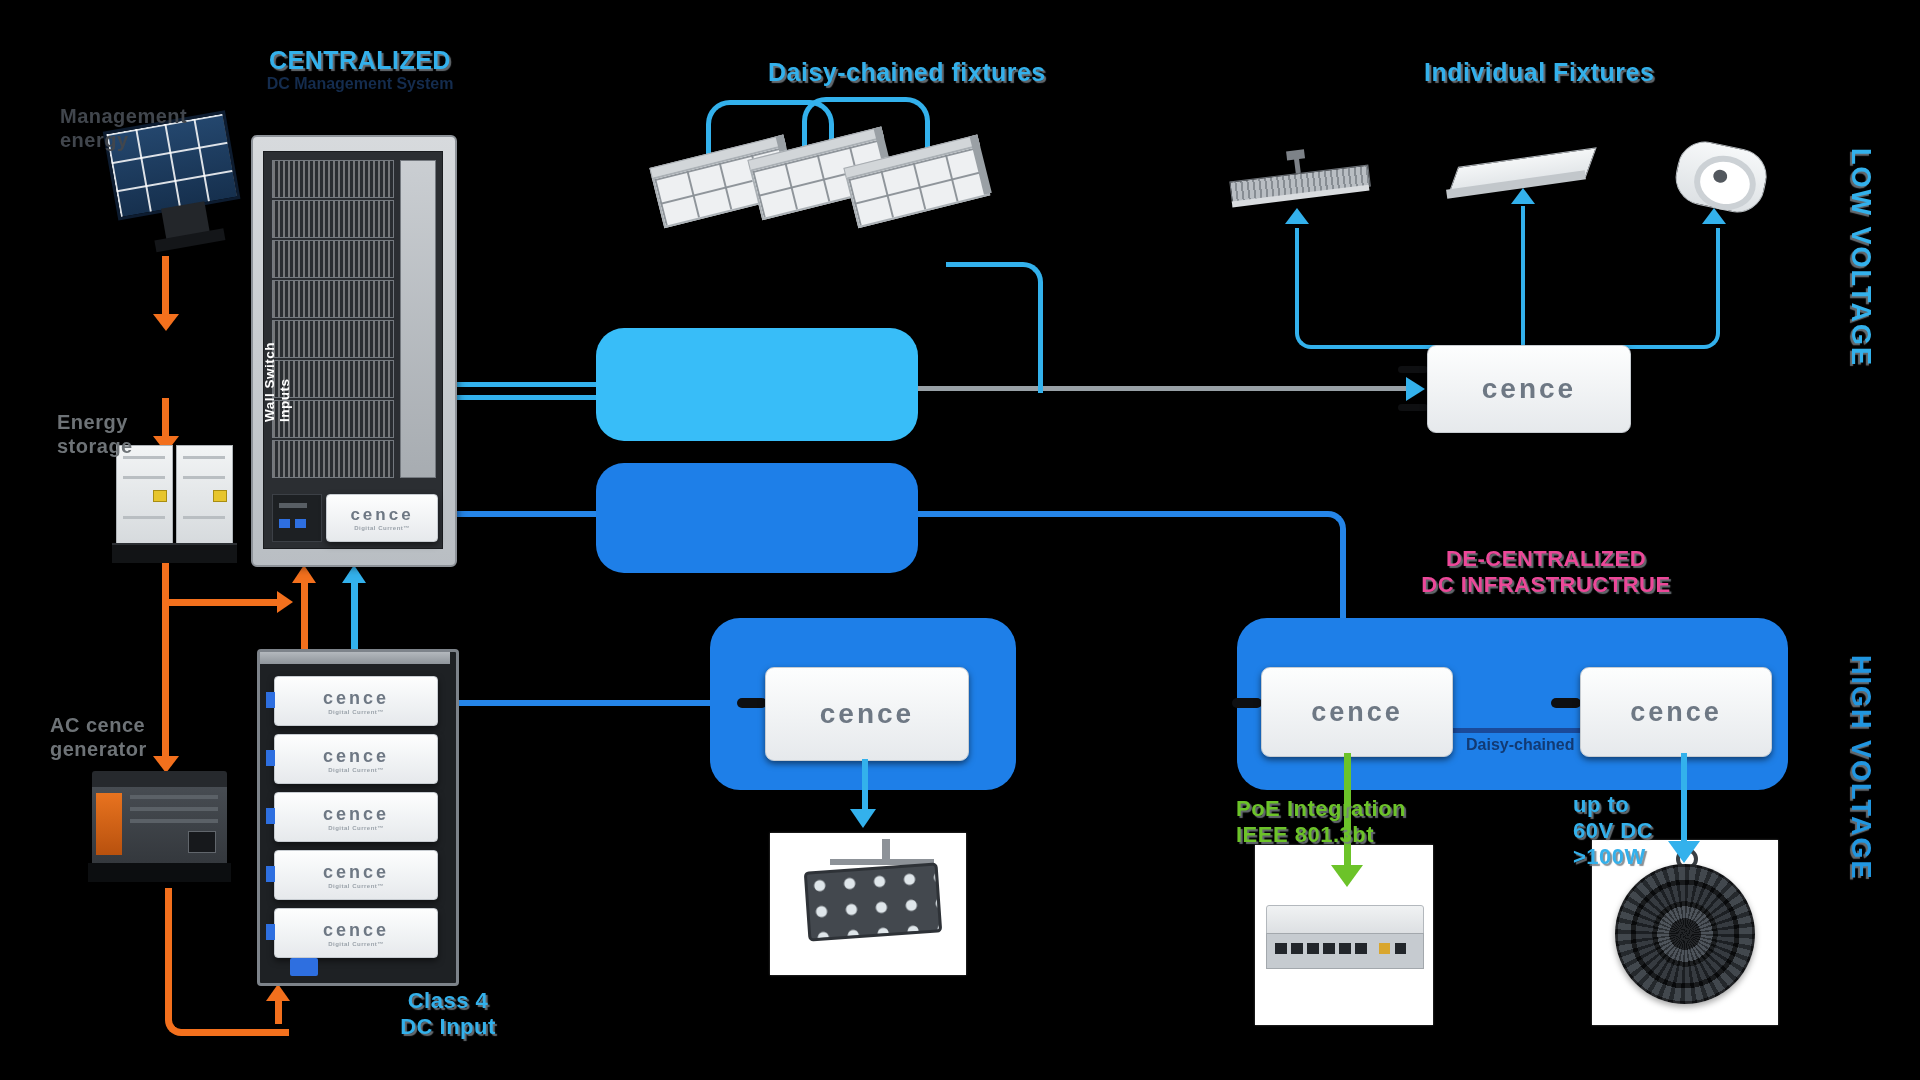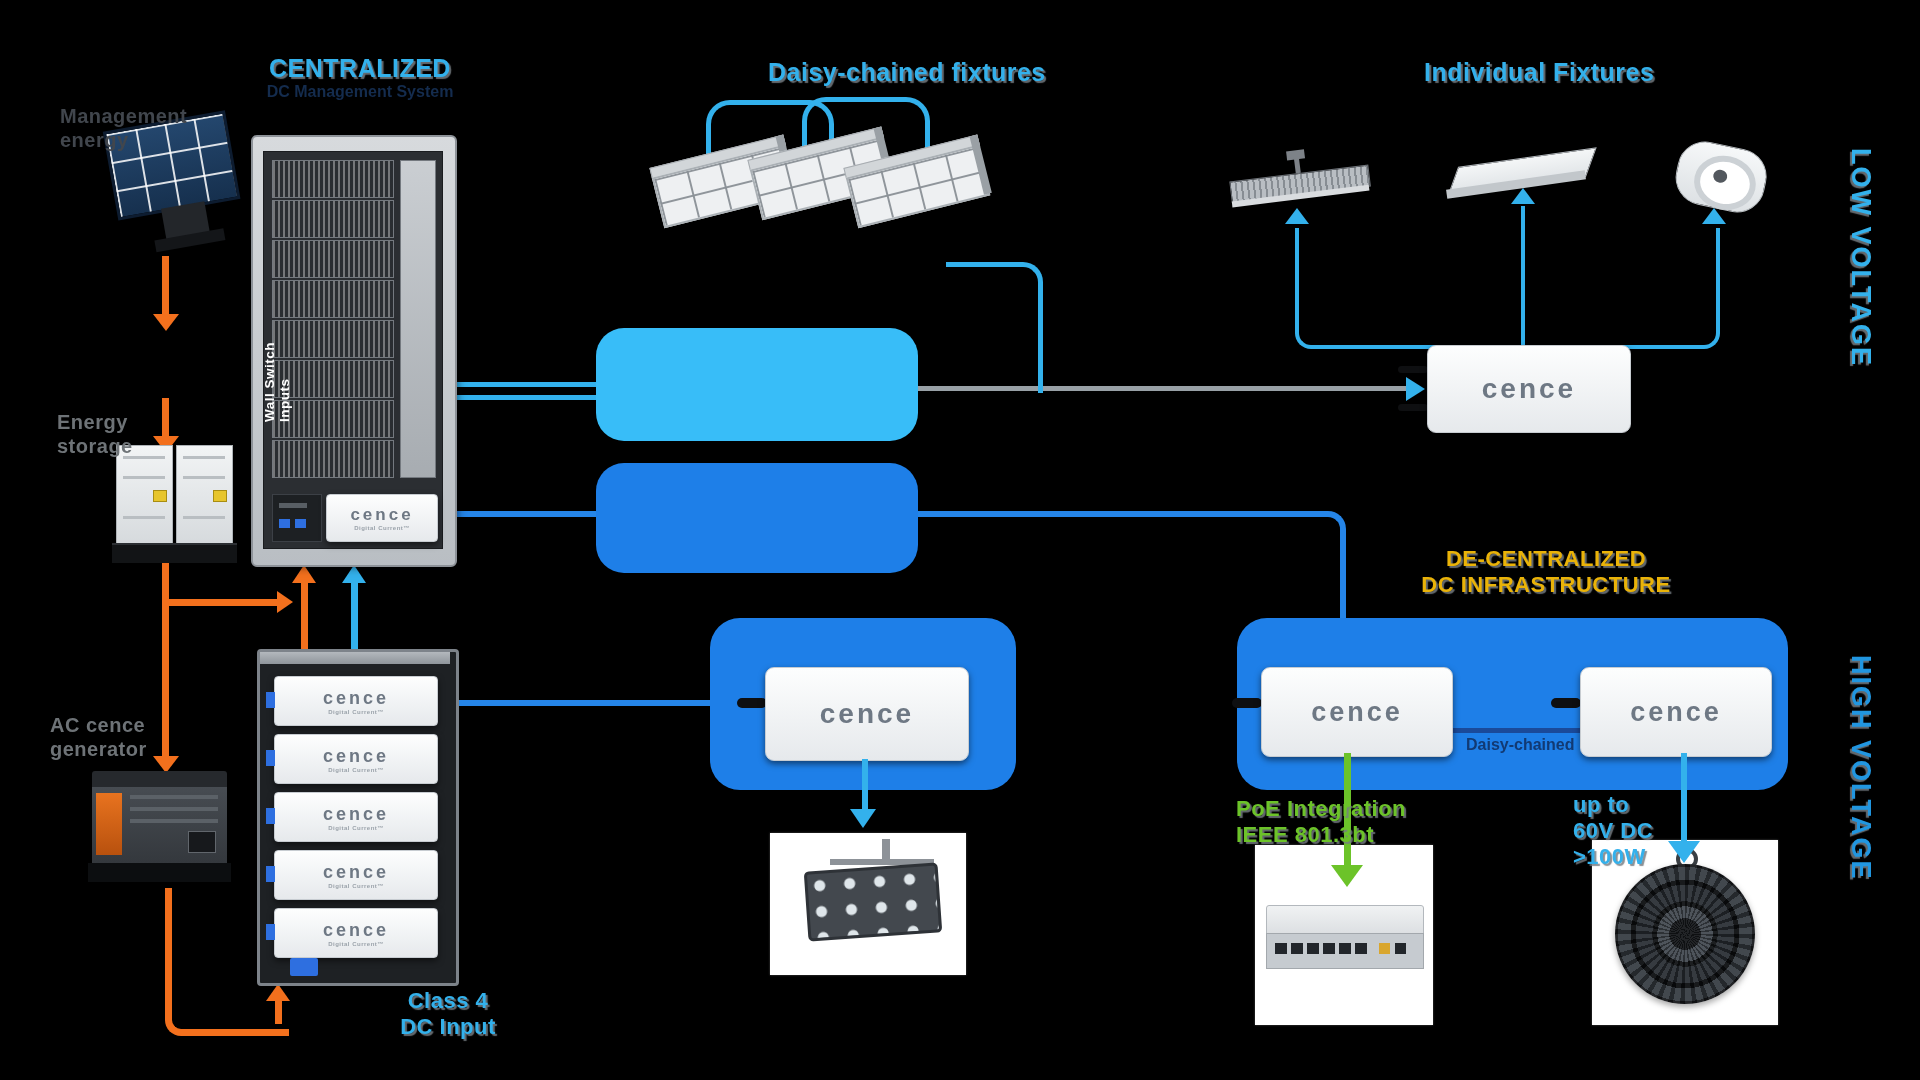--- a/index.html
+++ b/index.html
@@ -1,21 +1,21 @@
 <!DOCTYPE html>
 <html><head>
 <meta charset="utf-8">
 <style>
   html,body{margin:0;padding:0;background:#000;}
   #stage{position:relative;width:1920px;height:1080px;background:#000;overflow:hidden;
          font-family:"Liberation Sans", sans-serif;}
   .abs{position:absolute;}
   .hdr{font-weight:bold;letter-spacing:.5px;text-shadow:2px 2px 1px rgba(118,124,130,.85);}
   .cy{color:#33b1ec;}
-  .blu{color:#eab308;}
+  .blu{color:#ec4899;}
   .grn{color:#6cc329;}
   .ctr{text-align:center;}
   .brand{color:#6e7884;font-weight:bold;letter-spacing:3px;font-family:"Liberation Sans",sans-serif;}
   .brandsub{color:#9aa2aa;font-weight:bold;letter-spacing:.5px;}
   .driver{background:linear-gradient(#fdfefe,#e6e9ec);border:1px solid #c7ccd1;border-radius:9px;
           display:flex;flex-direction:column;align-items:center;justify-content:center;
           box-shadow:0 3px 6px rgba(0,0,0,.5);}
   .bluebox{background:#1e7fe8;border-radius:30px;}
   .lightbox{background:#38bdf8;border-radius:28px;}
   .cable{background:#0e0f11;border-radius:5px;}
@@ -146,21 +146,21 @@
         <div class="abs" style="left:6px;top:8px;width:28px;height:5px;background:#585e64;"></div>
       </div>
       <div class="abs driver" style="left:62px;top:342px;width:110px;height:46px;border-radius:4px;">
         <div class="brand" style="font-size:17px;">cence</div>
         <div class="brandsub" style="font-size:6px;">Digital Current™</div>
       </div>
     </div>
   </div>
   <div class="abs vtext" style="left:262px;top:312px;height:110px;color:#ffffff;font-size:13.5px;font-weight:bold;letter-spacing:.5px;">Wall Switch Inputs</div>
 
-  <div class="abs ctr" style="left:205px;top:46px;width:310px;margin-top:8px;">
+  <div class="abs ctr" style="left:205px;top:46px;width:310px;">
     <div class="hdr cy" style="font-size:25px;">CENTRALIZED</div>
     <div style="font-size:16px;font-weight:bold;color:#142c4e;">DC Management System</div>
   </div>
 
   <div class="abs" style="left:257px;top:649px;width:196px;height:331px;background:#1e2124;border:3px solid #7d838a;border-radius:4px;">
     <div class="abs" style="left:0;top:0;width:190px;height:12px;background:linear-gradient(#b3b8bd,#8f959b);"></div>
     <div class="abs driver" style="left:14px;top:24px;width:162px;height:48px;border-radius:4px;">
       <div class="brand" style="font-size:18px;">cence</div>
       <div class="brandsub" style="font-size:6px;">Digital Current™</div>
     </div>
@@ -249,21 +249,21 @@
   <div class="abs card" style="left:770px;top:833px;width:196px;height:142px;">
     <div class="abs" style="left:112px;top:6px;width:8px;height:22px;background:#8d9298;"></div>
     <div class="abs" style="left:60px;top:26px;width:104px;height:6px;background:#8d9298;"></div>
     <div class="abs" style="left:36px;top:34px;width:128px;height:64px;background:#43484e;border-radius:5px;transform:rotate(-4deg);
          background-image:radial-gradient(circle at 12px 12px, #dfe6ea 5px, transparent 6px);background-size:30px 26px;border:3px solid #2e3237;"></div>
   </div>
   <div class="abs ah-down" style="left:850px;top:809px;border-top:19px solid #33b1ec;"></div>
 
   <div class="abs ctr" style="left:1396px;top:546px;width:300px;">
     <div class="hdr blu" style="font-size:22px;">DE-CENTRALIZED</div>
-    <div class="hdr blu" style="font-size:22px;">DC INFRASTRUCTURE</div>
+    <div class="hdr blu" style="font-size:22px;">DC INFRASTRUCTRUE</div>
   </div>
   <div class="abs bluebox" style="left:1237px;top:618px;width:551px;height:172px;"></div>
   <div class="abs" style="left:1451px;top:728px;width:129px;height:5px;background:#1a4a9a;"></div>
   <div class="abs" style="left:1466px;top:736px;font-size:16px;font-weight:bold;color:#123a73;">Daisy-chained</div>
   <div class="abs cable" style="left:1232px;top:698px;width:30px;height:10px;"></div>
   <div class="abs driver" style="left:1261px;top:667px;width:190px;height:88px;">
     <div class="brand" style="font-size:27px;">cence</div>
   </div>
   <div class="abs cable" style="left:1551px;top:698px;width:30px;height:10px;"></div>
   <div class="abs driver" style="left:1580px;top:667px;width:190px;height:88px;">

